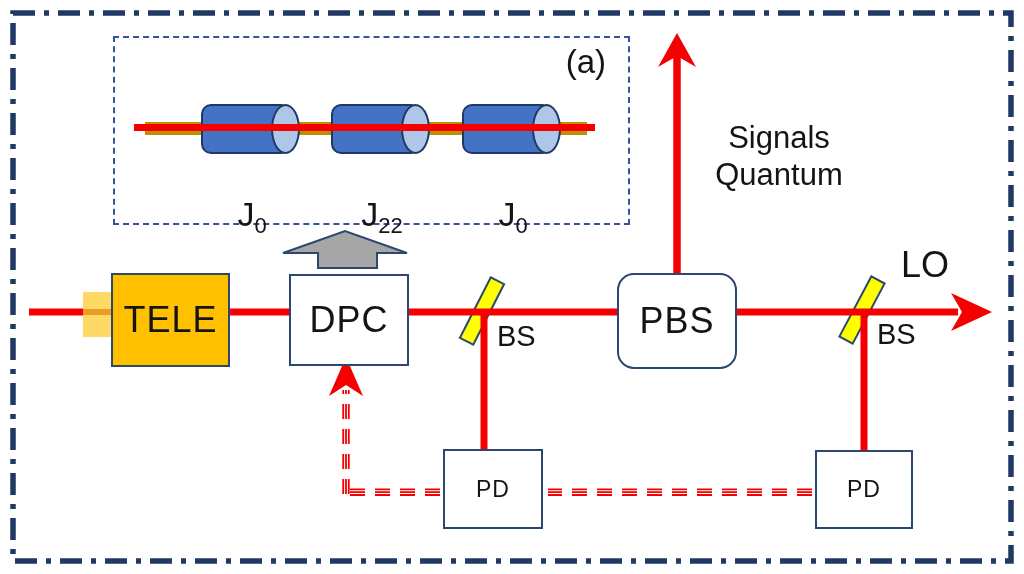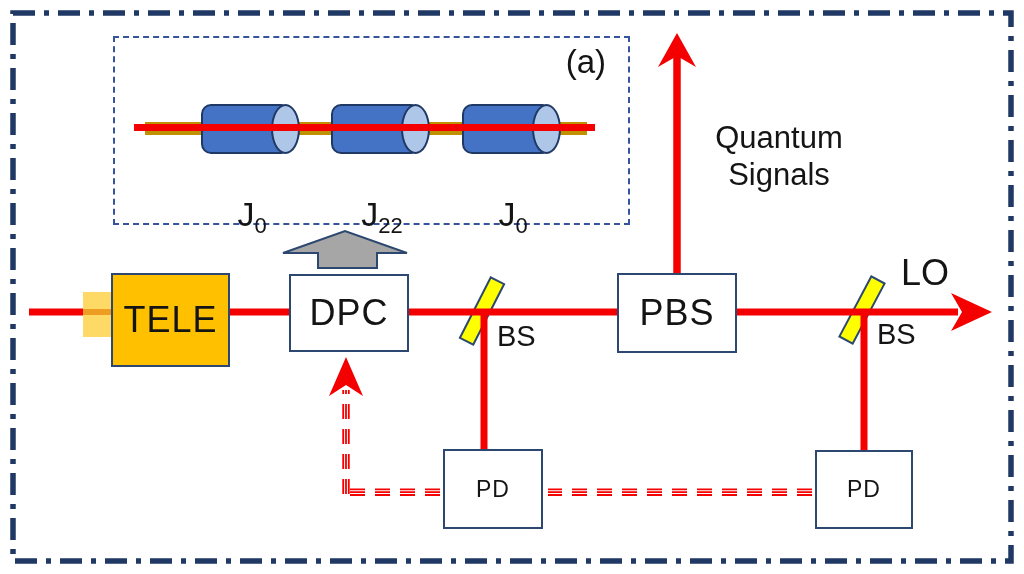--- a/index.html
+++ b/index.html
@@ -138,37 +138,37 @@
   </div>
 
   <div class="pigtail">
     <div class="pigtail-beam"></div>
   </div>
 
   <div class="comp-box tele-box" style="left:111px;top:273px;width:119px;height:94px;">
     <span>TELE</span>
   </div>
 
-  <div class="comp-box" style="left:289px;top:274px;width:120px;height:78px;">
+  <div class="comp-box" style="left:289px;top:274px;width:120px;height:92px;">
     <span>DPC</span>
   </div>
 
-  <div class="comp-box" style="left:617px;top:273px;width:120px;height:80px;">
+  <div class="comp-box" style="left:617px;top:273px;width:120px;height:96px;border-radius:17px;">
     <span>PBS</span>
   </div>
 
   <div class="comp-box pd-box" style="left:443px;top:449px;width:100px;height:80px;">
     <span>PD</span>
   </div>
 
   <div class="comp-box pd-box" style="left:815px;top:450px;width:98px;height:79px;">
     <span>PD</span>
   </div>
 
   <div class="diagram-label bs-label" style="left:497px;top:320px;">BS</div>
   <div class="diagram-label bs-label" style="left:877px;top:318px;">BS</div>
-  <div class="diagram-label lo-label" style="left:901px;top:252px;">LO</div>
+  <div class="diagram-label lo-label" style="left:901px;top:244px;">LO</div>
   <div class="diagram-label qs-label" style="left:703px;top:119px;width:152px;">
+    <div>Signals</div>
     <div>Quantum</div>
-    <div>Signals</div>
   </div>
 
 </div>
 
 </body></html>

